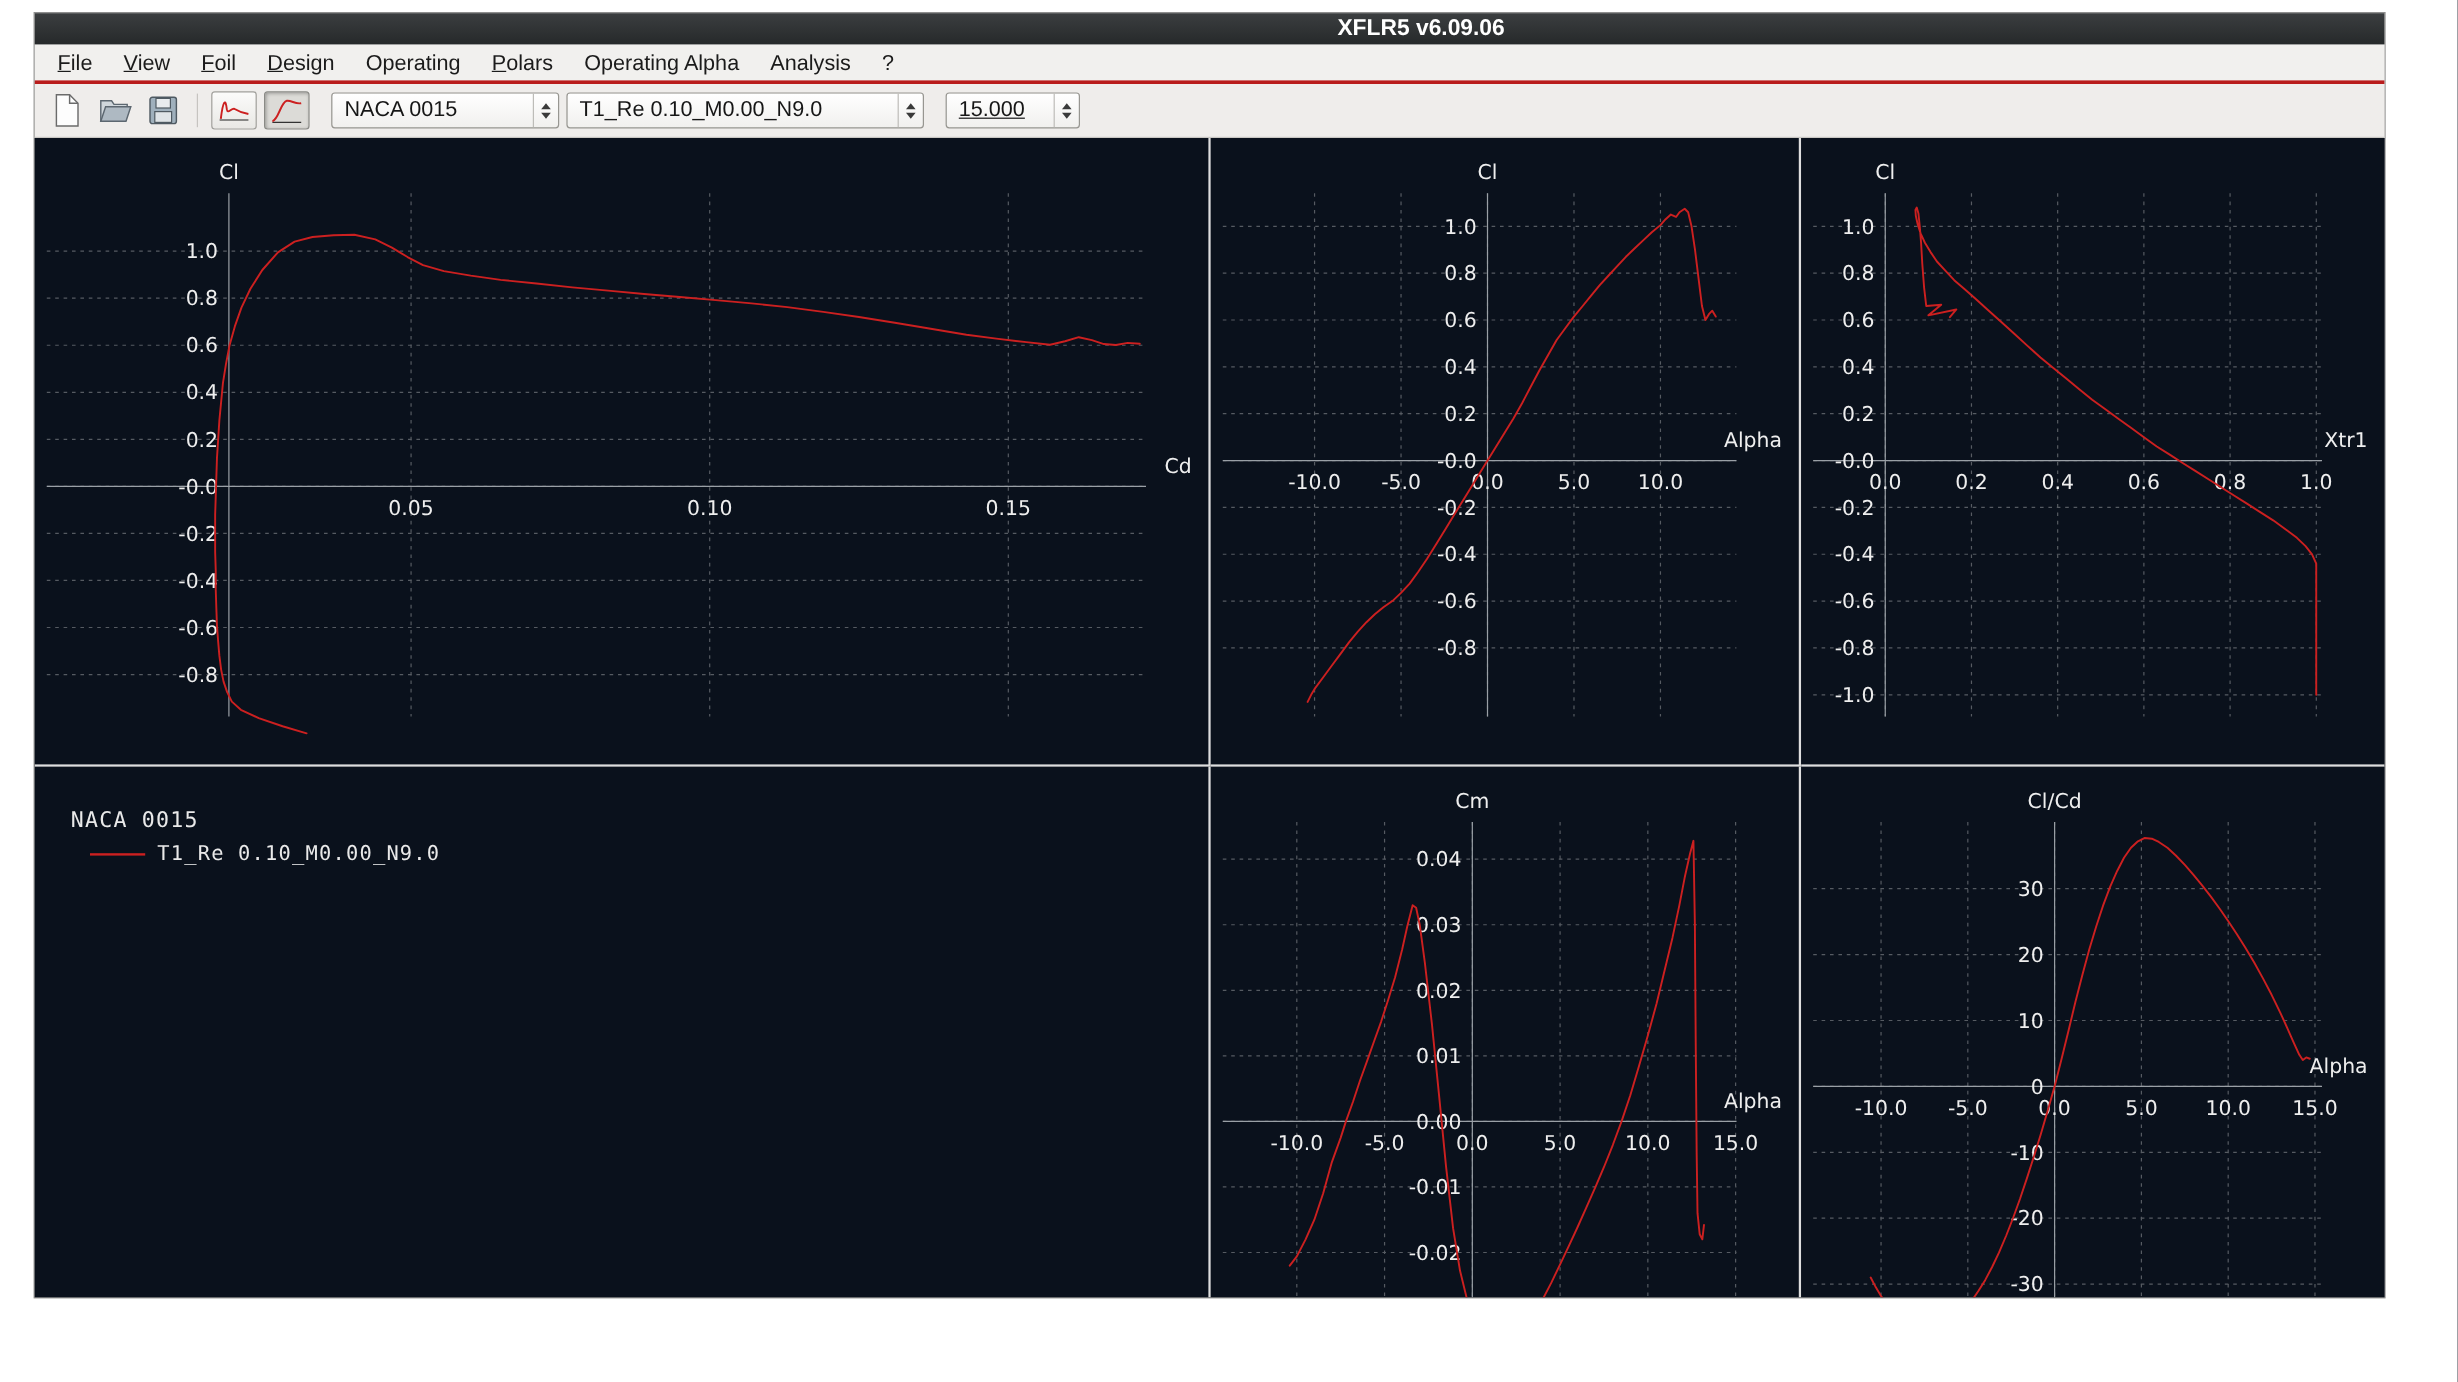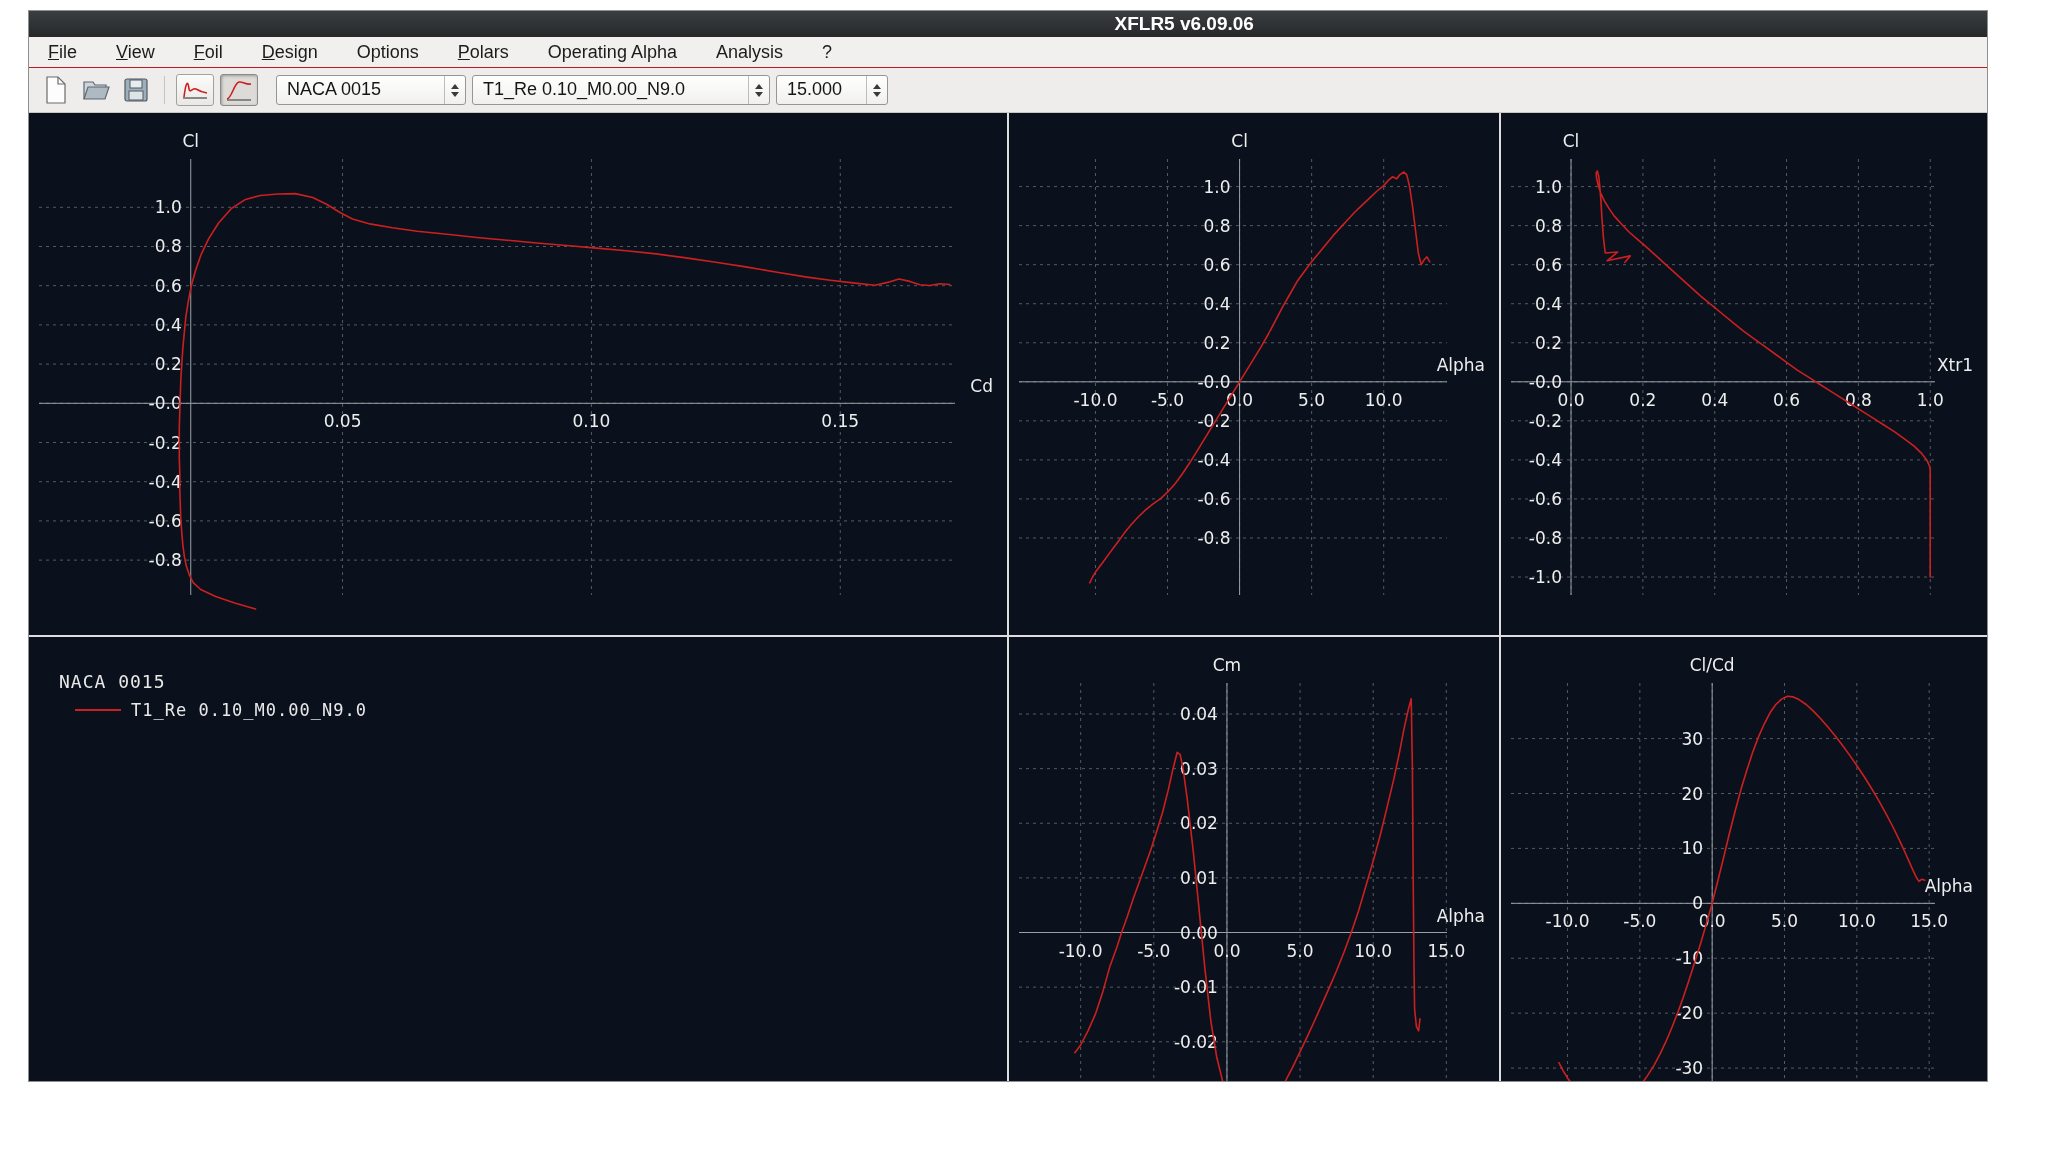--- a/index.html
+++ b/index.html
@@ -15,21 +15,21 @@
   .titlebar{
     height:26px;flex:0 0 26px;position:relative;
     background:linear-gradient(#3b3e40,#26292a);
   }
   .titlebar .title{
     position:absolute;left:59%;top:50%;transform:translate(-50%,-50%);
     color:#ffffff;font-weight:bold;font-size:19px;white-space:nowrap;
   }
   .menubar{
     height:30px;flex:0 0 30px;background:#f1f0ee;display:flex;align-items:center;
-    padding-left:6px;border-bottom:1px solid #b91c1c;gap:13px;
+    padding-left:6px;border-bottom:3px solid #b91c1c;
   }
   .menu-item{
     padding:3px 13px;font-size:18px;color:#1b1b1b;white-space:nowrap;cursor:default;
   }
   .menu-item .mn{text-decoration:underline;}
   .toolbar{
     height:44px;flex:0 0 44px;background:#efedeb;display:flex;align-items:center;
     gap:6px;padding-left:10px;border-bottom:1px solid #c9c7c3;
   }
   .tb-btn{
@@ -53,21 +53,21 @@
   }
   .combo .val{padding:3px 10px 0 10px;white-space:nowrap;flex:1;}
   .combo .spin{
     width:20px;border-left:1px solid #bdbcb8;display:flex;flex-direction:column;
     align-items:center;justify-content:center;gap:3px;
   }
   .tri-up{width:0;height:0;border-left:4px solid transparent;border-right:4px solid transparent;border-bottom:5px solid #3a3a3a;}
   .tri-down{width:0;height:0;border-left:4px solid transparent;border-right:4px solid transparent;border-top:5px solid #3a3a3a;}
   .combo-foil{width:190px;margin-left:12px;}
   .combo-polar{width:298px;}
-  .combo-spin{width:112px;margin-left:0;}
+  .combo-spin{width:112px;margin-left:12px;text-decoration:underline;}
   .plot-area{
     flex:1;display:grid;grid-template-columns:980px 492px 1fr;grid-template-rows:524px 1fr;
     background:#0a111c;
   }
   .panel{position:relative;background:#0a111c;box-sizing:border-box;overflow:hidden;}
   .panel.br{border-right:2px solid #dedede;}
   .panel.bb{border-bottom:2px solid #dedede;}
   .panel svg{position:absolute;left:0;top:0;}
   .legend-pad{
     padding:34px 0 0 30px;font-family:"DejaVu Sans Mono",monospace;color:#e9e9e9;
@@ -83,21 +83,21 @@
 
   <div class="titlebar">
     <span class="title">XFLR5 v6.09.06</span>
   </div>
 
   <div class="menubar">
       <div class="menu-item"><span class="mn">F</span>ile</div>
       <div class="menu-item"><span class="mn">V</span>iew</div>
       <div class="menu-item"><span class="mn">F</span>oil</div>
       <div class="menu-item"><span class="mn">D</span>esign</div>
-      <div class="menu-item">Options</div>
+      <div class="menu-item">Operating</div>
       <div class="menu-item"><span class="mn">P</span>olars</div>
       <div class="menu-item">Operating Alpha</div>
       <div class="menu-item">Analysis</div>
       <div class="menu-item">?</div>
     </div>
 
   <div class="toolbar">
     <button class="tb-btn">
       <svg width="26" height="30">
         <path d="M4 2 h11 l7 7 v19 h-18 z" fill="#fdfdfd" stroke="#6b6b6b" stroke-width="1.2"></path>

